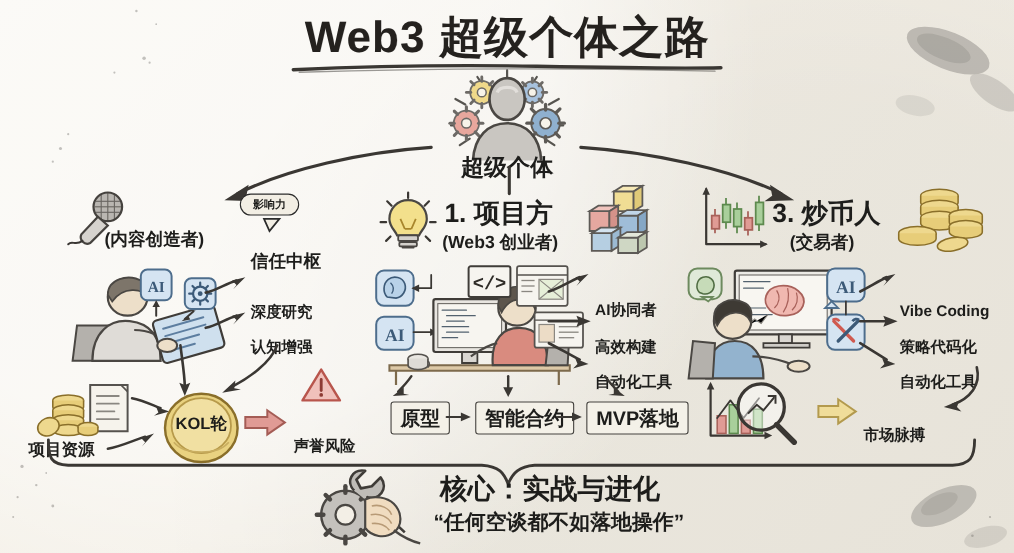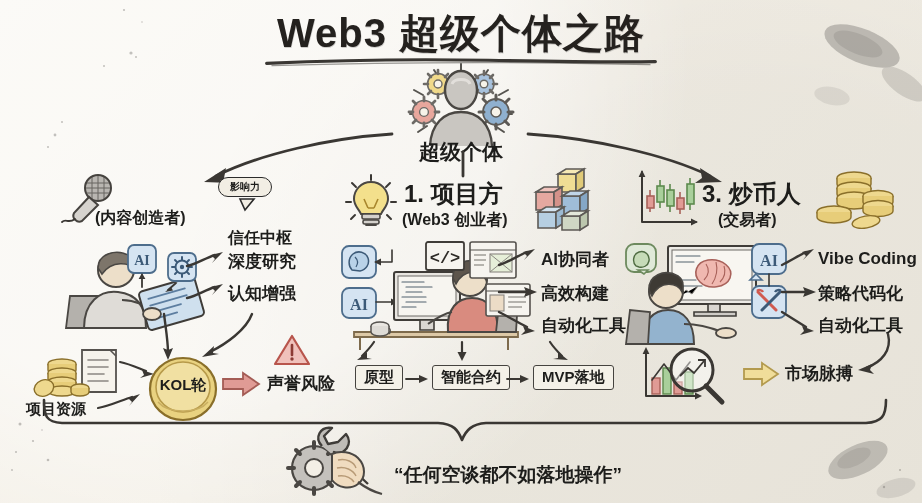--- a/index.html
+++ b/index.html
@@ -29,29 +29,29 @@
     color:#24211e;text-shadow:0.5px 0.5px 0 rgba(0,0,0,.18);
   }
   #title-rule{top:58px;left:461px;width:440px;height:9px;}
 
   
   #hero-label{top:138px;left:461px;width:260px;font-size:21px;font-weight:bold;}
 
   
   .col-head{font-size:24px;font-weight:bold;white-space:nowrap;}
   .col-sub{font-size:16px;font-weight:bold;white-space:nowrap;}
-  .bullet{font-size:17px;font-weight:bold;white-space:nowrap;}
+  .bullet{font-size:14px;font-weight:bold;white-space:nowrap;margin-top:25px;}
   .caption{font-size:15px;font-weight:bold;white-space:nowrap;}
   .pill{
     display:inline-block;padding:2px 11px;border:1.6px solid #2b2b2b;border-radius:14px;
     font-size:10px;font-weight:bold;background:#f2eee4;
   }
   .boxlbl{
     display:inline-block;padding:2px 8px;border:1.6px solid #45433f;border-radius:3px;
-    font-size:15px;font-weight:bold;background:#f4f1e8;white-space:nowrap;
+    font-size:18px;font-weight:bold;background:#f4f1e8;white-space:nowrap;
   }
 
   
   #core-title{top:428px;left:500px;width:420px;font-size:25px;font-weight:bold;}
   #core-quote{top:462px;left:508px;width:440px;font-size:19px;font-weight:bold;}
 
   svg{overflow:visible;}
   .ink{fill:none;stroke:#3a3733;stroke-linecap:round;stroke-linejoin:round;}
   .ink-f{fill:#3a3733;}
 </style>
@@ -649,15 +649,16 @@
     <path d="M34,22 C26,14 32,2 44,4 L36,12 L40,20 L50,18 L58,10 C66,20 56,32 46,28 L80,60" fill="#bfbcb7" stroke="#3f3c38" stroke-width="2.4" stroke-linejoin="round"></path>
 
     <path d="M44,30 C52,26 64,28 70,34 C78,42 78,54 70,60 C62,66 50,64 44,56 Z" fill="#f0dcc0" stroke="#4a4743" stroke-width="2"></path>
     <g fill="none" stroke="#b79a76" stroke-width="1.4">
       <path d="M50,36 C58,34 66,38 68,44"></path>
       <path d="M49,44 C57,42 65,46 68,52"></path>
       <path d="M50,52 C57,51 63,54 66,58"></path>
     </g>
     <path d="M70,58 C78,64 86,68 94,70" fill="none" stroke="#4a4743" stroke-width="2.2"></path>
   </svg>
+  <div class="abs center" id="core-title">核心：实战与进化</div>
   <div class="abs center" id="core-quote">“任何空谈都不如落地操作”</div>
 
 </div>
 
 </body></html>

